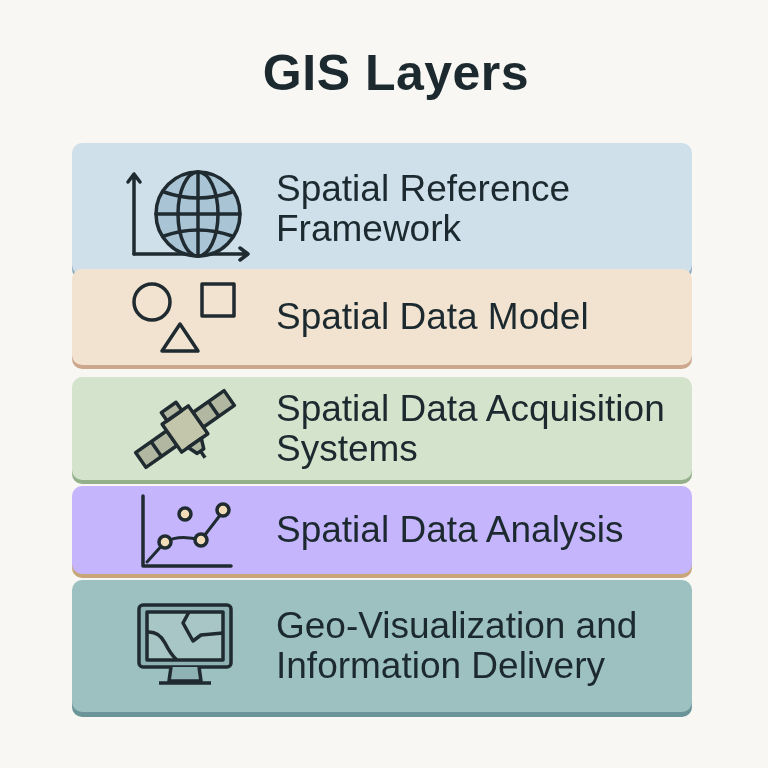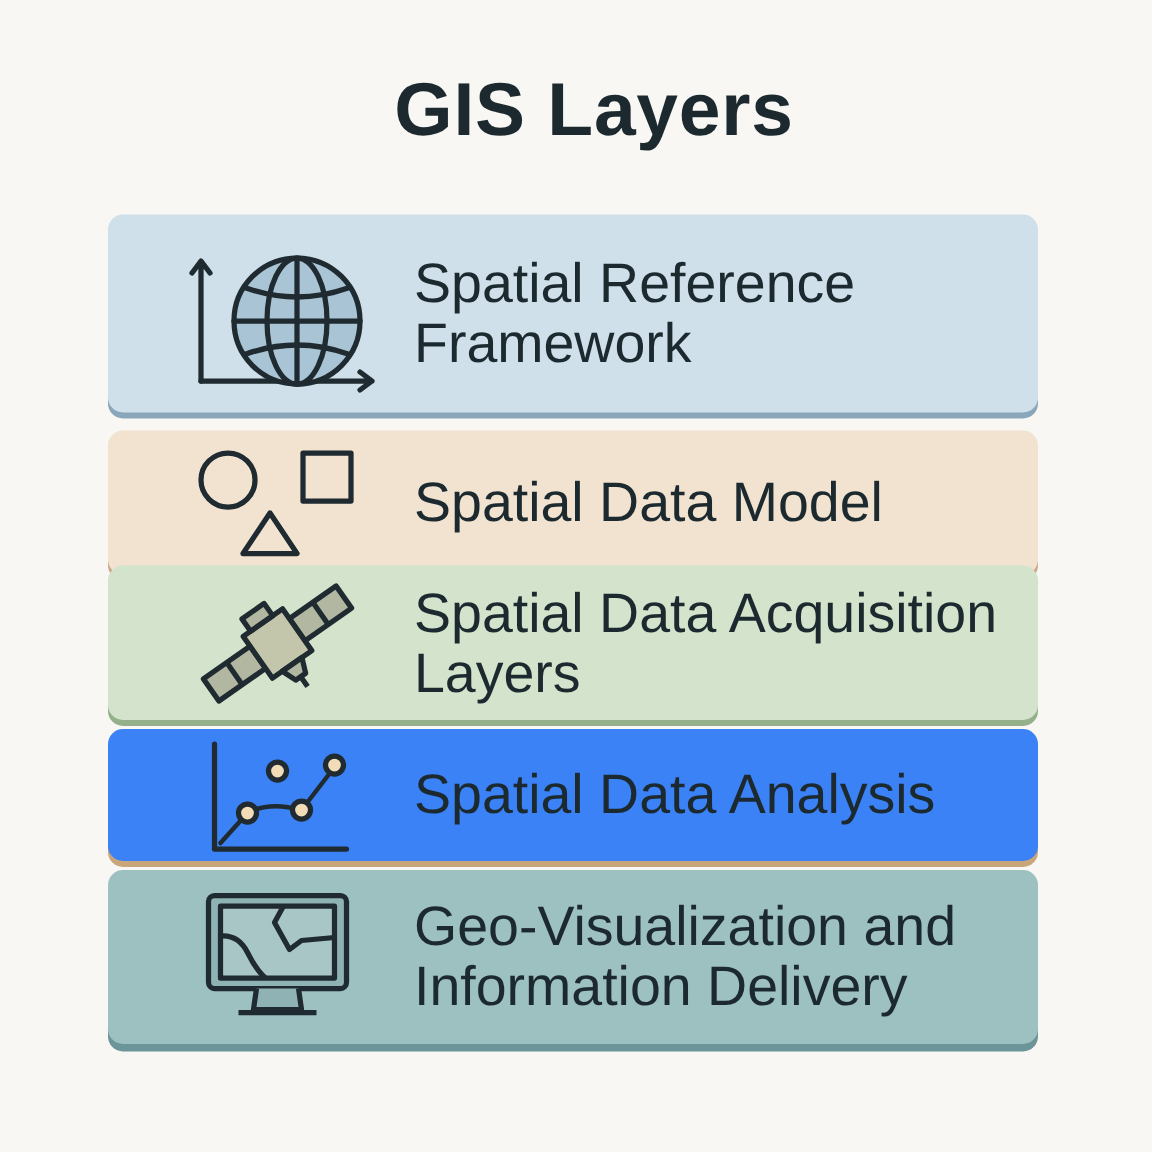--- a/index.html
+++ b/index.html
@@ -21,24 +21,24 @@
     .layer .icon {
       position: absolute; left: 28px; top: 0; bottom: 0; width: 170px;
       display: flex; align-items: center; justify-content: center;
     }
     .layer .label {
       position: absolute; left: 204px; right: 20px; top: 0; bottom: 0;
       display: flex; align-items: center;
       font-size: 37px; line-height: 40px; color: #1c2a30;
     }
     #l1 { top: 143px; height: 132px; background: #cfe0ea; box-shadow: 0 4px 0 #8aa6bb; }
-    #l2 { top: 287px; height: 96px; background: #f1e3cf; box-shadow: 0 4px 0 #cda88e; }
+    #l2 { top: 269px; height: 96px; background: #f1e3cf; box-shadow: 0 4px 0 #cda88e; }
     #l3 { top: 377px; height: 103px; background: #d3e3cc; box-shadow: 0 4px 0 #93b08b; }
-    #l4 { top: 486px; height: 88px; background: #3b82f6; box-shadow: 0 4px 0 #c9a679; padding-left: 36px; }
-    #l5 { top: 580px; height: 116px; background: #9dc0c1; box-shadow: 0 5px 0 #6b9598; }
+    #l4 { top: 486px; height: 88px; background: #c4b5fd; box-shadow: 0 4px 0 #c9a679; padding-left: 36px; }
+    #l5 { top: 580px; height: 132px; background: #9dc0c1; box-shadow: 0 5px 0 #6b9598; }
   </style>
 </head>
 <body>
 
 <div class="title">GIS Layers</div>
 
 <div class="layer" id="l1">
   <div class="icon">
     <svg width="130" height="110" viewBox="0 0 130 110" fill="none" stroke="#1f2b30" stroke-width="3.5" stroke-linecap="round" stroke-linejoin="round">
       <path d="M14 100 V20 M8 28 L14 20 L20 28"></path>
@@ -73,21 +73,21 @@
         <line x1="25" y1="36" x2="25" y2="54"></line>
         <rect x="76" y="36" width="38" height="18" fill="#b1b7a0"></rect>
         <line x1="95" y1="36" x2="95" y2="54"></line>
         <rect x="44" y="28" width="32" height="34" fill="#c3c6ab"></rect>
         <rect x="50" y="18" width="18" height="10" fill="#b1b7a0"></rect>
         <path d="M52 62 L68 62 L64 72 L56 72 Z" fill="#b1b7a0"></path>
         <line x1="60" y1="72" x2="60" y2="80"></line>
       </g>
     </svg>
   </div>
-  <div class="label">Spatial Data Acquisition Layers</div>
+  <div class="label">Spatial Data Acquisition Systems</div>
 </div>
 
 <div class="layer" id="l4">
   <div class="icon">
     <svg width="100" height="80" viewBox="0 0 100 80" fill="none" stroke="#1f2b30" stroke-width="3.5" stroke-linecap="round" stroke-linejoin="round">
       <path d="M8 6 V76 H96"></path>
       <path d="M12 72 L30 52 Q44 44 66 50 L86 24" stroke-width="3"></path>
       <circle cx="30" cy="52" r="6" fill="#f2dcb8"></circle>
       <circle cx="50" cy="24" r="6" fill="#f2dcb8"></circle>
       <circle cx="66" cy="50" r="6" fill="#f2dcb8"></circle>

